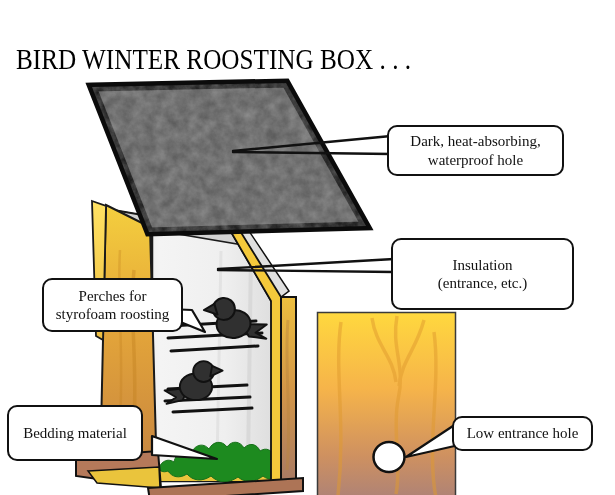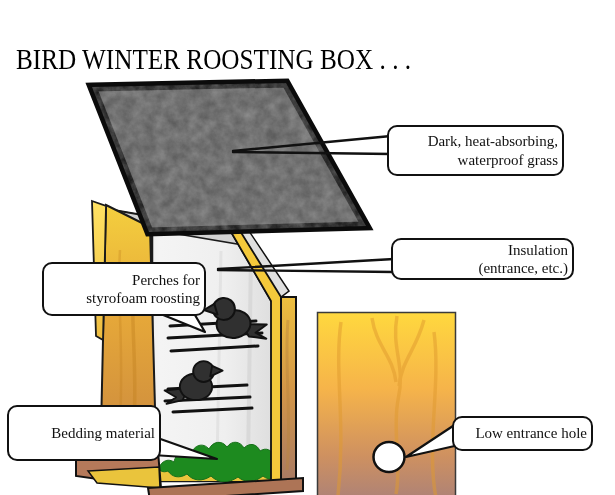--- a/index.html
+++ b/index.html
@@ -9,27 +9,27 @@
     margin-top:20px;
   }
   #title{
     position:absolute;left:16px;top:22px;font-size:30px;line-height:34px;color:#000;
     white-space:nowrap;transform:scaleX(0.84);transform-origin:left top;letter-spacing:0;
   }
   svg{position:absolute;left:0;top:0;}
   .callout{
     position:absolute;box-sizing:border-box;background:#ffffff;border:2.5px solid #111;
     border-radius:10px;display:flex;flex-direction:column;justify-content:center;
-    text-align:right;font-size:15px;line-height:1.22;color:#111;padding:3px 4px;z-index:5;
+    text-align:center;font-size:15px;line-height:1.22;color:#111;padding:3px 4px;z-index:5;
   }
   .callout span{white-space:nowrap;}
   #co-roof      {left:387px;top:105px;width:177px;height:51px;}
-  #co-insulation{left:391px;top:218px;width:183px;height:42px;}
-  #co-perches   {left:42px; top:242px;width:164px;height:54px;}
-  #co-bedding   {left:7px;  top:385px;width:154px;height:56px;}
+  #co-insulation{left:391px;top:218px;width:183px;height:72px;}
+  #co-perches   {left:42px; top:258px;width:141px;height:54px;}
+  #co-bedding   {left:7px;  top:385px;width:136px;height:56px;}
   #co-entrance  {left:452px;top:396px;width:141px;height:35px;}
 </style>
 </head>
 <body>
 
 <div id="stage">
 
   <svg width="615" height="495" viewBox="0 0 615 495">
     <defs>
       <linearGradient id="gLeftFace" x1="0" y1="0" x2="0" y2="1">
@@ -137,21 +137,21 @@
       <polygon points="146,288 192,290 205,312"></polygon>
       <polygon points="152,416 217,439 152,435"></polygon>
       <polygon points="459,402 406,437 459,425"></polygon>
     </g>
   </svg>
 
   <div id="title">BIRD WINTER ROOSTING BOX . . .</div>
 
   <div class="callout" id="co-roof">
     <span>Dark, heat-absorbing,</span>
-    <span>waterproof grass</span>
+    <span>waterproof hole</span>
   </div>
   <div class="callout" id="co-insulation">
     <span>Insulation</span>
     <span>(entrance, etc.)</span>
   </div>
   <div class="callout" id="co-perches">
     <span>Perches for</span>
     <span>styrofoam roosting</span>
   </div>
   <div class="callout" id="co-bedding">

